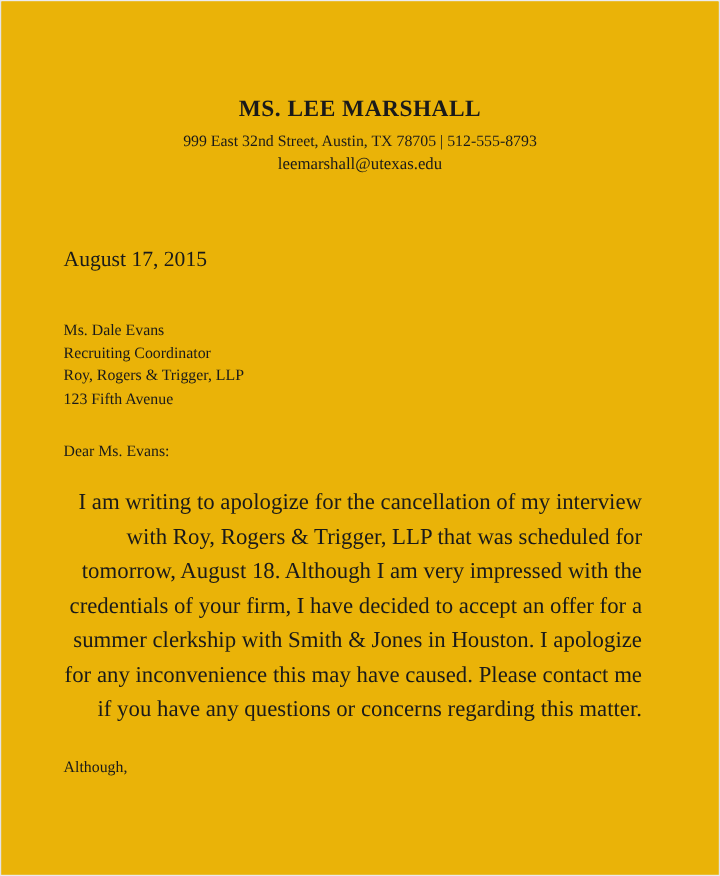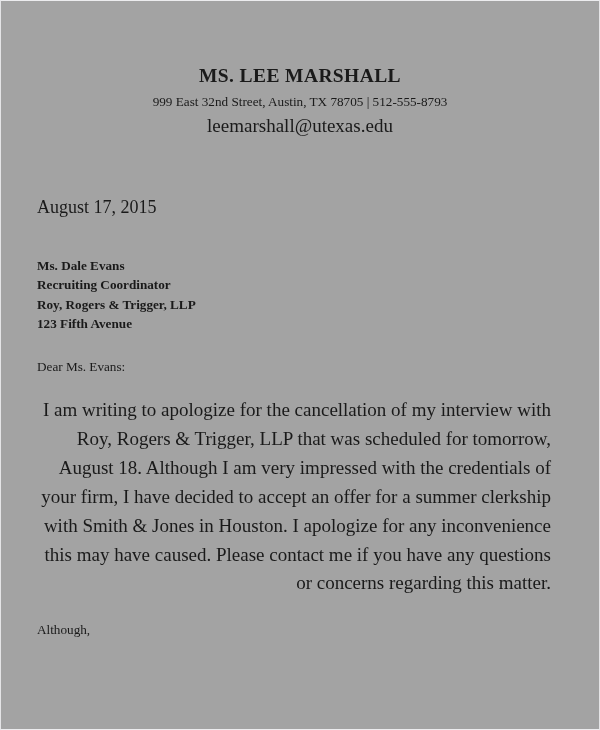--- a/index.html
+++ b/index.html
@@ -12,25 +12,25 @@
     width: 600px;
     height: 730px;
     font-family: "Liberation Serif", "DejaVu Serif", serif;
     color: #1a1a1a;
     overflow: hidden;
   }
   .page {
     box-sizing: border-box;
     width: 600px;
     height: 730px;
-    background: #a3a3a3;
+    background: #eab308;
     border: 1px solid #e4e4e6;
     border-top-color: #ececee;
     border-bottom-color: #ececee;
-    padding: 0;
+    padding: 16px;
     position: relative;
   }
   .inner {
     box-sizing: border-box;
     padding: 0 30px;
     height: 100%;
   }
 
   
   .letterhead {
@@ -43,36 +43,35 @@
     letter-spacing: 0.4px;
     line-height: 1.25;
     margin: 0;
   }
   .letterhead-line {
     font-size: 13.2px;
     line-height: 1.45;
     margin: 4px 0 0 0;
   }
   .letterhead-email {
-    font-size: 19px;
+    font-size: 14px;
     line-height: 1.45;
     margin: 0;
   }
 
   
   .date {
     font-size: 18px;
     margin: 0;
     padding-top: 58px;
     padding-left: 6px;
   }
   .address-block {
     padding-top: 38px;
     padding-left: 6px;
-    font-weight: bold;
   }
   .address-line {
     font-size: 13.2px;
     line-height: 1.46;
     margin: 0;
   }
   .salutation {
     font-size: 13.2px;
     margin: 0;
     padding-top: 26px;

